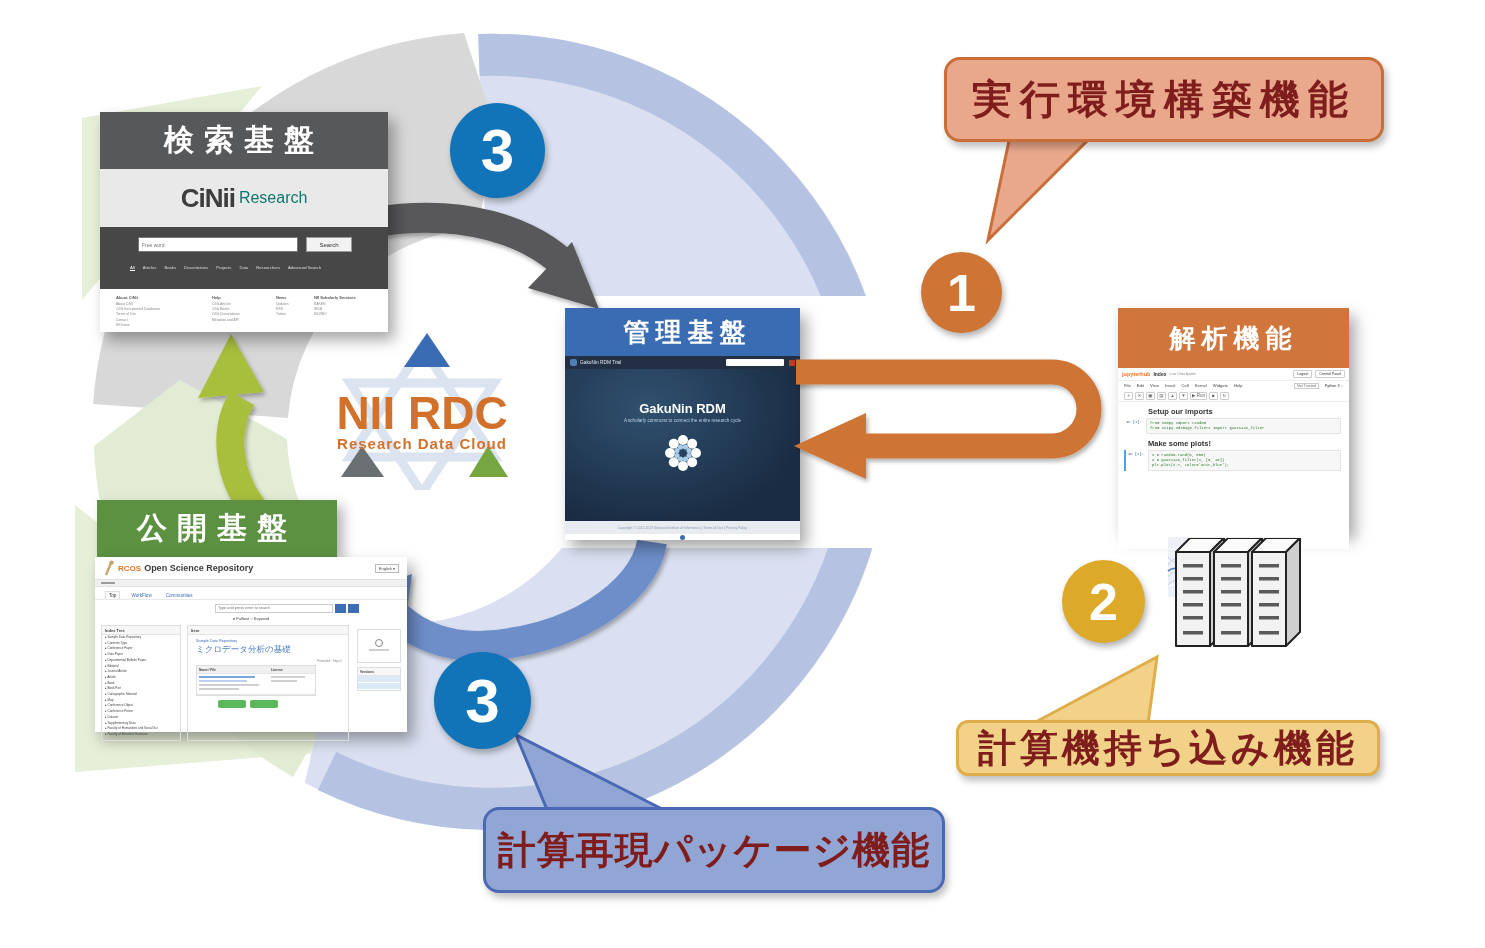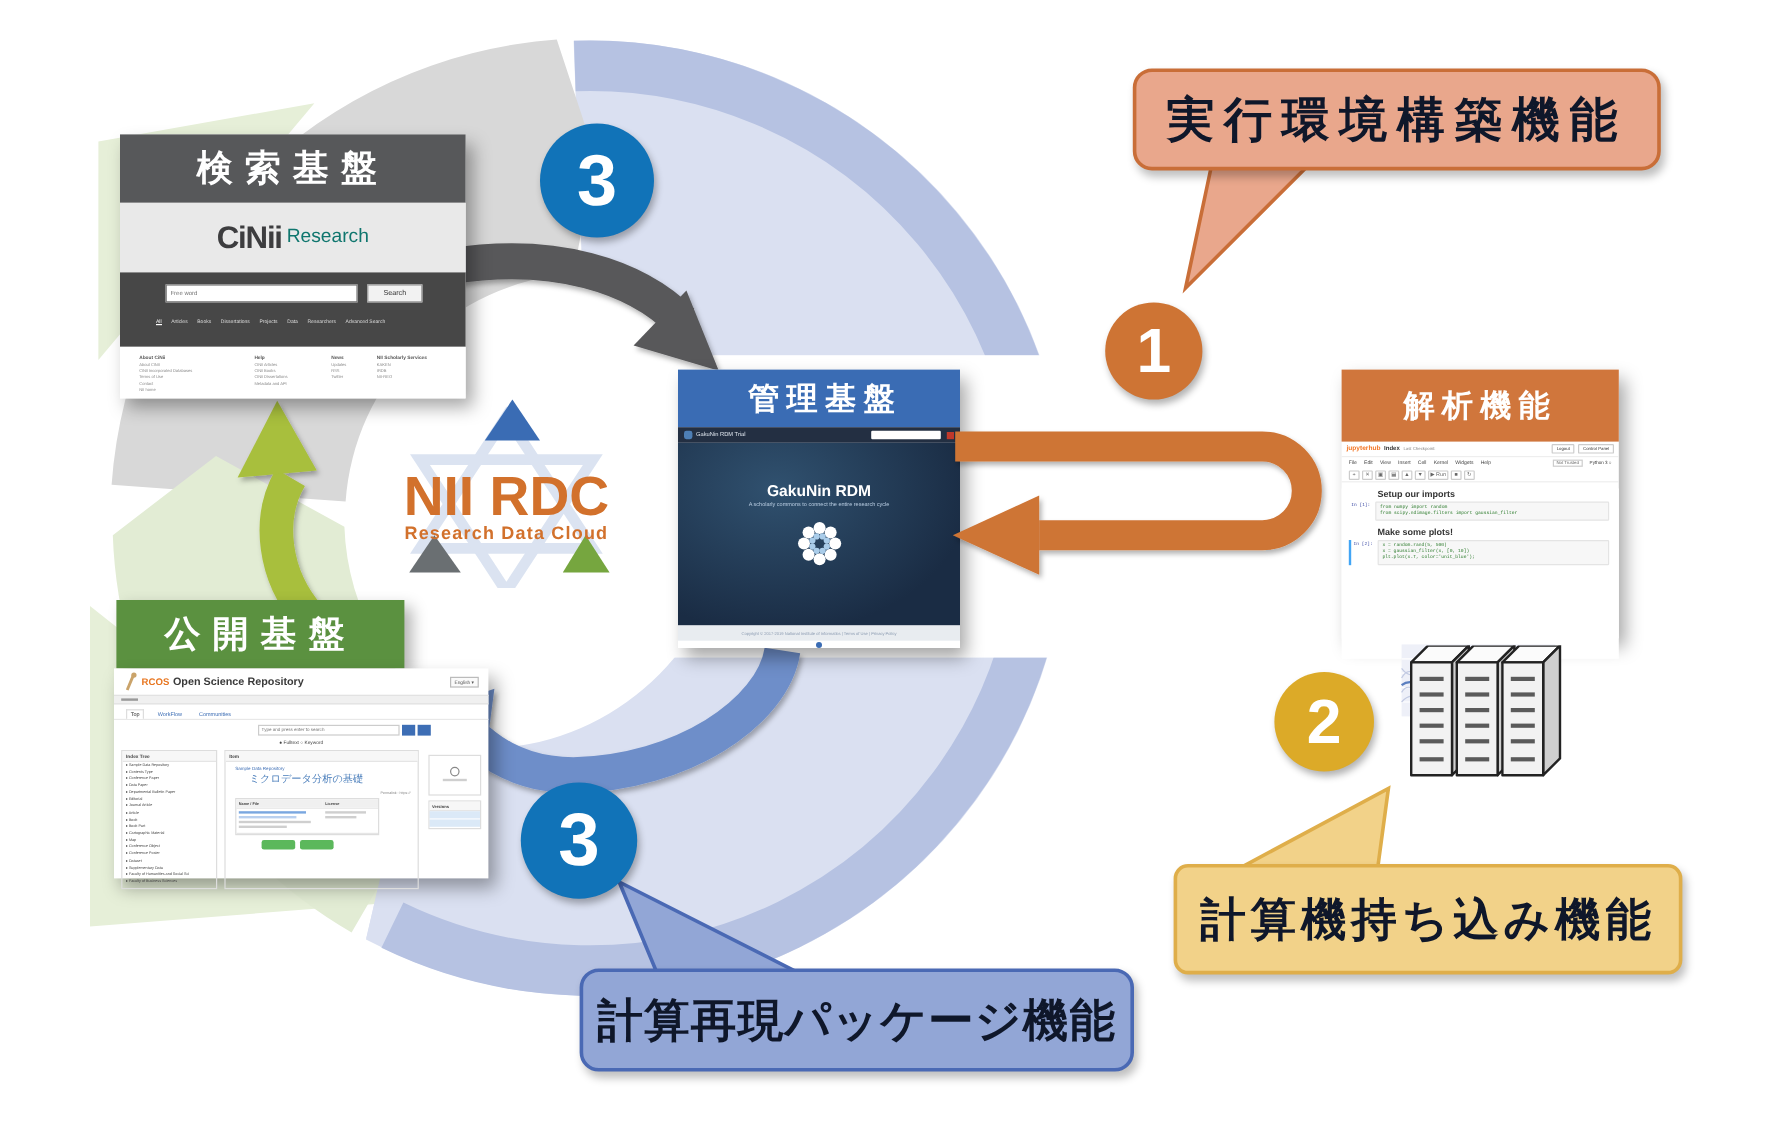--- a/index.html
+++ b/index.html
@@ -83,21 +83,21 @@
   .os-input { width:118px; height:9px; border:1px solid #ccc; font-size:3.8px; padding:0 2px; }
   .os-sbtn { width:11px; height:9px; background:#3d6eb5; border:none; }
   .os-radio { height:9px; font-size:4px; color:#444; text-align:center; }
   .os-panels { position:relative; height:120px; }
   .os-tree { position:absolute; left:6px; top:0; width:80px; height:116px; border:1px solid #ddd; overflow:hidden; }
   .os-tree-t { font-size:4px; font-weight:700; color:#444; background:#f7f7f7; border-bottom:1px solid #e5e5e5; padding:1.5px 3px; }
   .os-titem { display:block; font-size:3.1px; color:#444; line-height:5.7px; padding-left:3px; white-space:nowrap; }
   .os-main { position:absolute; left:92px; top:0; width:162px; height:116px; border:1px solid #ddd; }
   .os-main-t { font-size:4px; font-weight:700; color:#444; background:#f7f7f7; border-bottom:1px solid #e5e5e5; padding:1.5px 3px; }
   .os-ilink { font-size:3.8px; color:#3d6eb5; margin:4px 0 1px 8px; }
-  .os-ititle { font-size:8.5px; color:#4a7ebb; margin-left:20px; }
+  .os-ititle { font-size:8.5px; color:#4a7ebb; margin-left:8px; }
   .os-perma { font-size:3px; color:#888; text-align:right; margin:3px 6px 2px 0; }
   .os-table { margin:2px 6px 0 8px; border:1px solid #ddd; width:120px; }
   .os-tr { display:flex; border-bottom:1px solid #e6e6e6; }
   .os-th { font-size:3.2px; font-weight:700; color:#444; background:#f0f0f0; padding:1.5px 2px; }
   .os-td { padding:2px; }
   .bar { display:block; height:2.4px; margin-bottom:1.6px; }
   .bar.b { background:#7aa7e0; } .bar.lb { background:#b9d0ef; } .bar.g { background:#cfcfcf; }
   .os-btns { display:flex; gap:4px; margin:4px 0 0 30px; }
   .os-gbtn { width:28px; height:8px; background:#5cb85c; border-radius:2px; border:none; }
   .os-side { position:absolute; left:262px; top:4px; width:44px; }
@@ -110,23 +110,23 @@
   
   .step { position:absolute; z-index:40; border-radius:50%; display:flex; align-items:center; justify-content:center;
           color:#fff; font-weight:700; box-shadow:2px 4px 6px rgba(0,0,0,.3); }
   .step-3a { left:450px; top:103px; width:95px; height:95px; background:#1173b8; font-size:60px; }
   .step-3b { left:434px; top:652px; width:97px; height:97px; background:#1173b8; font-size:62px; }
   .step-1  { left:921px; top:252px; width:81px; height:81px; background:#ce7434; font-size:52px; }
   .step-2  { left:1062px; top:560px; width:83px; height:83px; background:#dcaa28; font-size:52px; }
 
   
   .bubble { position:absolute; z-index:30; display:flex; align-items:center; justify-content:center;
-            font-weight:700; color:#0f172a; box-shadow:3px 5px 7px rgba(0,0,0,.25); }
+            font-weight:700; color:#7f1d1d; box-shadow:3px 5px 7px rgba(0,0,0,.25); }
   .bub-exec { left:944px; top:57px; width:440px; height:85px; background:#e9a78c; border:3px solid #c96e38; border-radius:16px; font-size:40px; letter-spacing:8px; }
-  .bub-comp { left:978px; top:720px; width:424px; height:92px; background:#f2d289; border:3px solid #dfae4a; border-radius:12px; font-size:38px; letter-spacing:4px; }
+  .bub-comp { left:956px; top:720px; width:424px; height:56px; background:#f2d289; border:3px solid #dfae4a; border-radius:12px; font-size:38px; letter-spacing:4px; }
   .bub-pack { left:483px; top:807px; width:462px; height:86px; background:#92a6d6; border:3px solid #4a69b4; border-radius:16px; font-size:38px; letter-spacing:1px; }
   svg.tails { position:absolute; left:0; top:0; z-index:29; }
   svg.overlay { position:absolute; left:0; top:0; z-index:20; }
   .servers { position:absolute; left:1170px; top:538px; z-index:12; }
 </style>
 </head>
 <body>
 
 <div class="stage">
 

